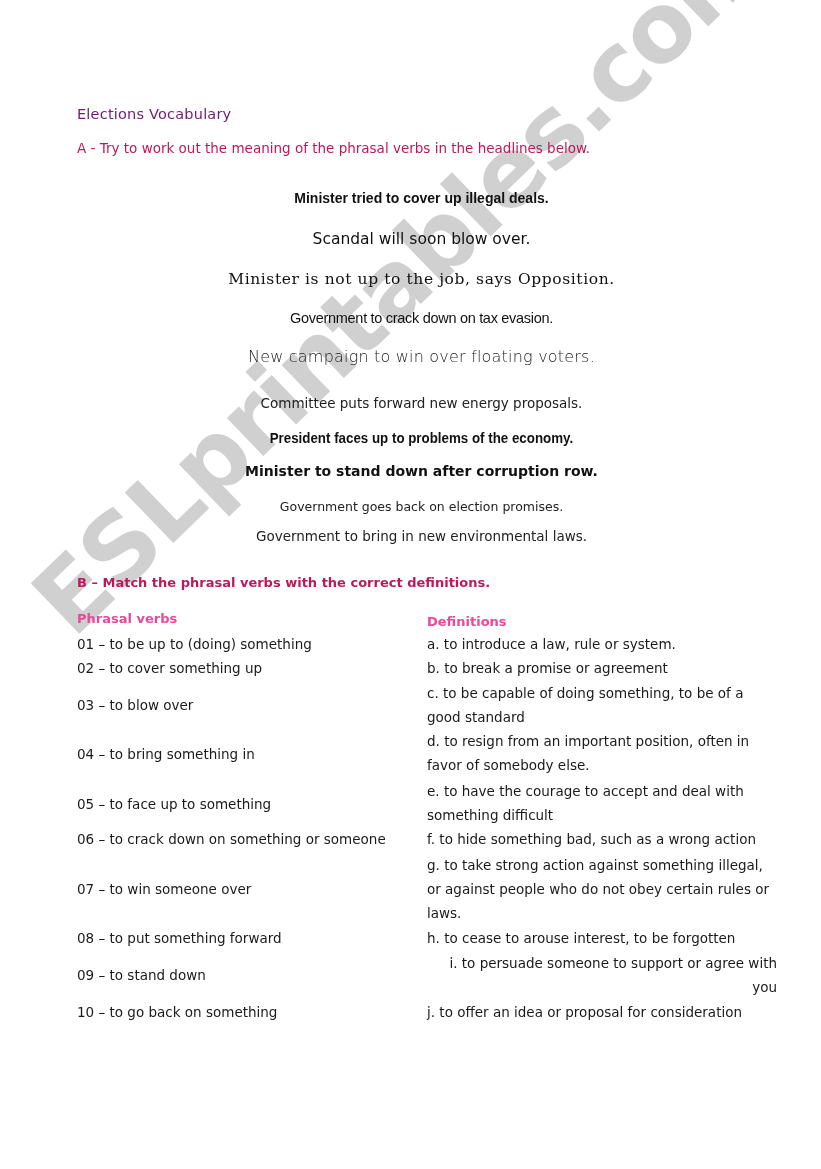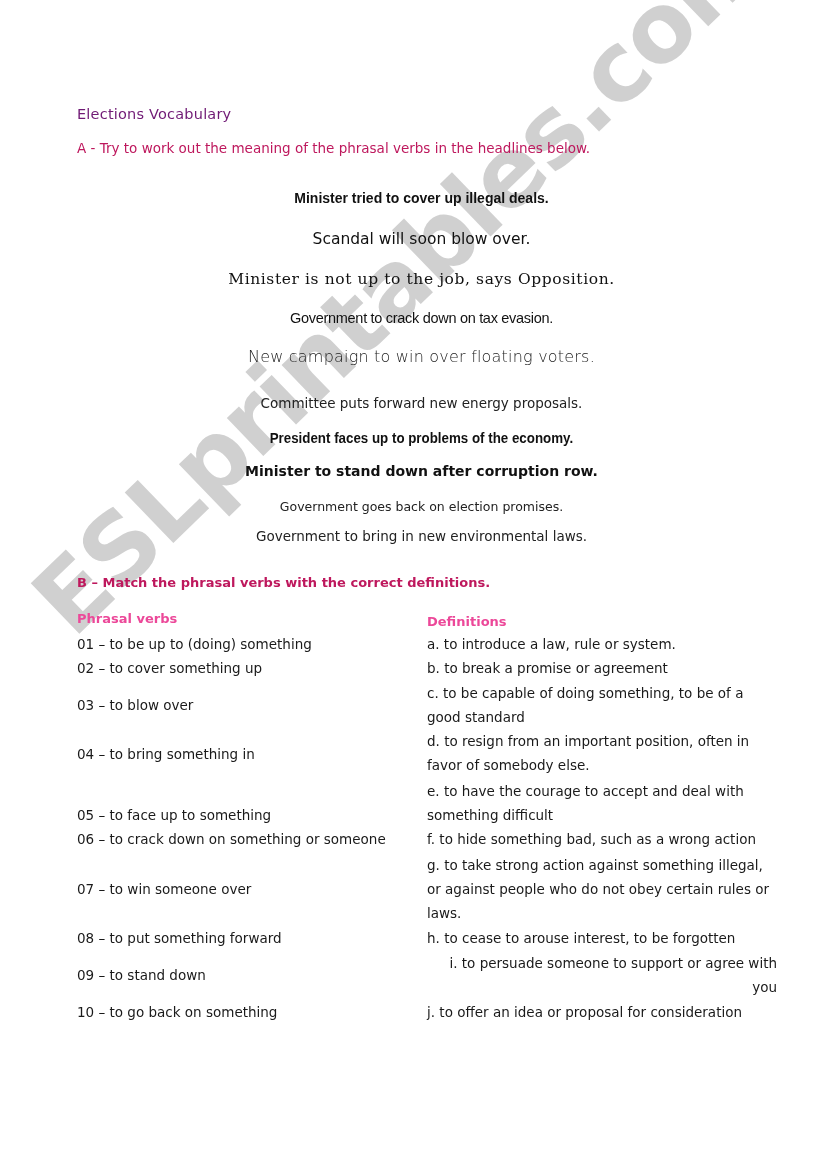--- a/index.html
+++ b/index.html
@@ -116,21 +116,21 @@
     <div class="abs instr b">B – Match the phrasal verbs with the correct definitions.</div>
 
     <div class="abs col-head" style="left:77px; top:611px;">Phrasal verbs</div>
     <div class="abs col-head" style="left:427px; top:614px;">Definitions</div>
 
     <div>
       <div class="abs verb" style="top:636px;">01 – to be up to (doing) something</div>
       <div class="abs verb" style="top:660px;">02 – to cover something up</div>
       <div class="abs verb" style="top:697px;">03 – to blow over</div>
       <div class="abs verb" style="top:746px;">04 – to bring something in</div>
-      <div class="abs verb" style="top:796px;margin-top:11px;">05 – to face up to something</div>
+      <div class="abs verb" style="top:796px;">05 – to face up to something</div>
       <div class="abs verb" style="top:831px;">06 – to crack down on something or someone</div>
       <div class="abs verb" style="top:881px;">07 – to win someone over</div>
       <div class="abs verb" style="top:930px;">08 – to put something forward</div>
       <div class="abs verb" style="top:967px;">09 – to stand down</div>
       <div class="abs verb" style="top:1004px;">10 – to go back on something</div>
     </div>
 
     <div>
       <div class="abs def" style="top:632px;">a. to introduce a law, rule or system.</div>
       <div class="abs def" style="top:656px;">b. to break a promise or agreement</div>

